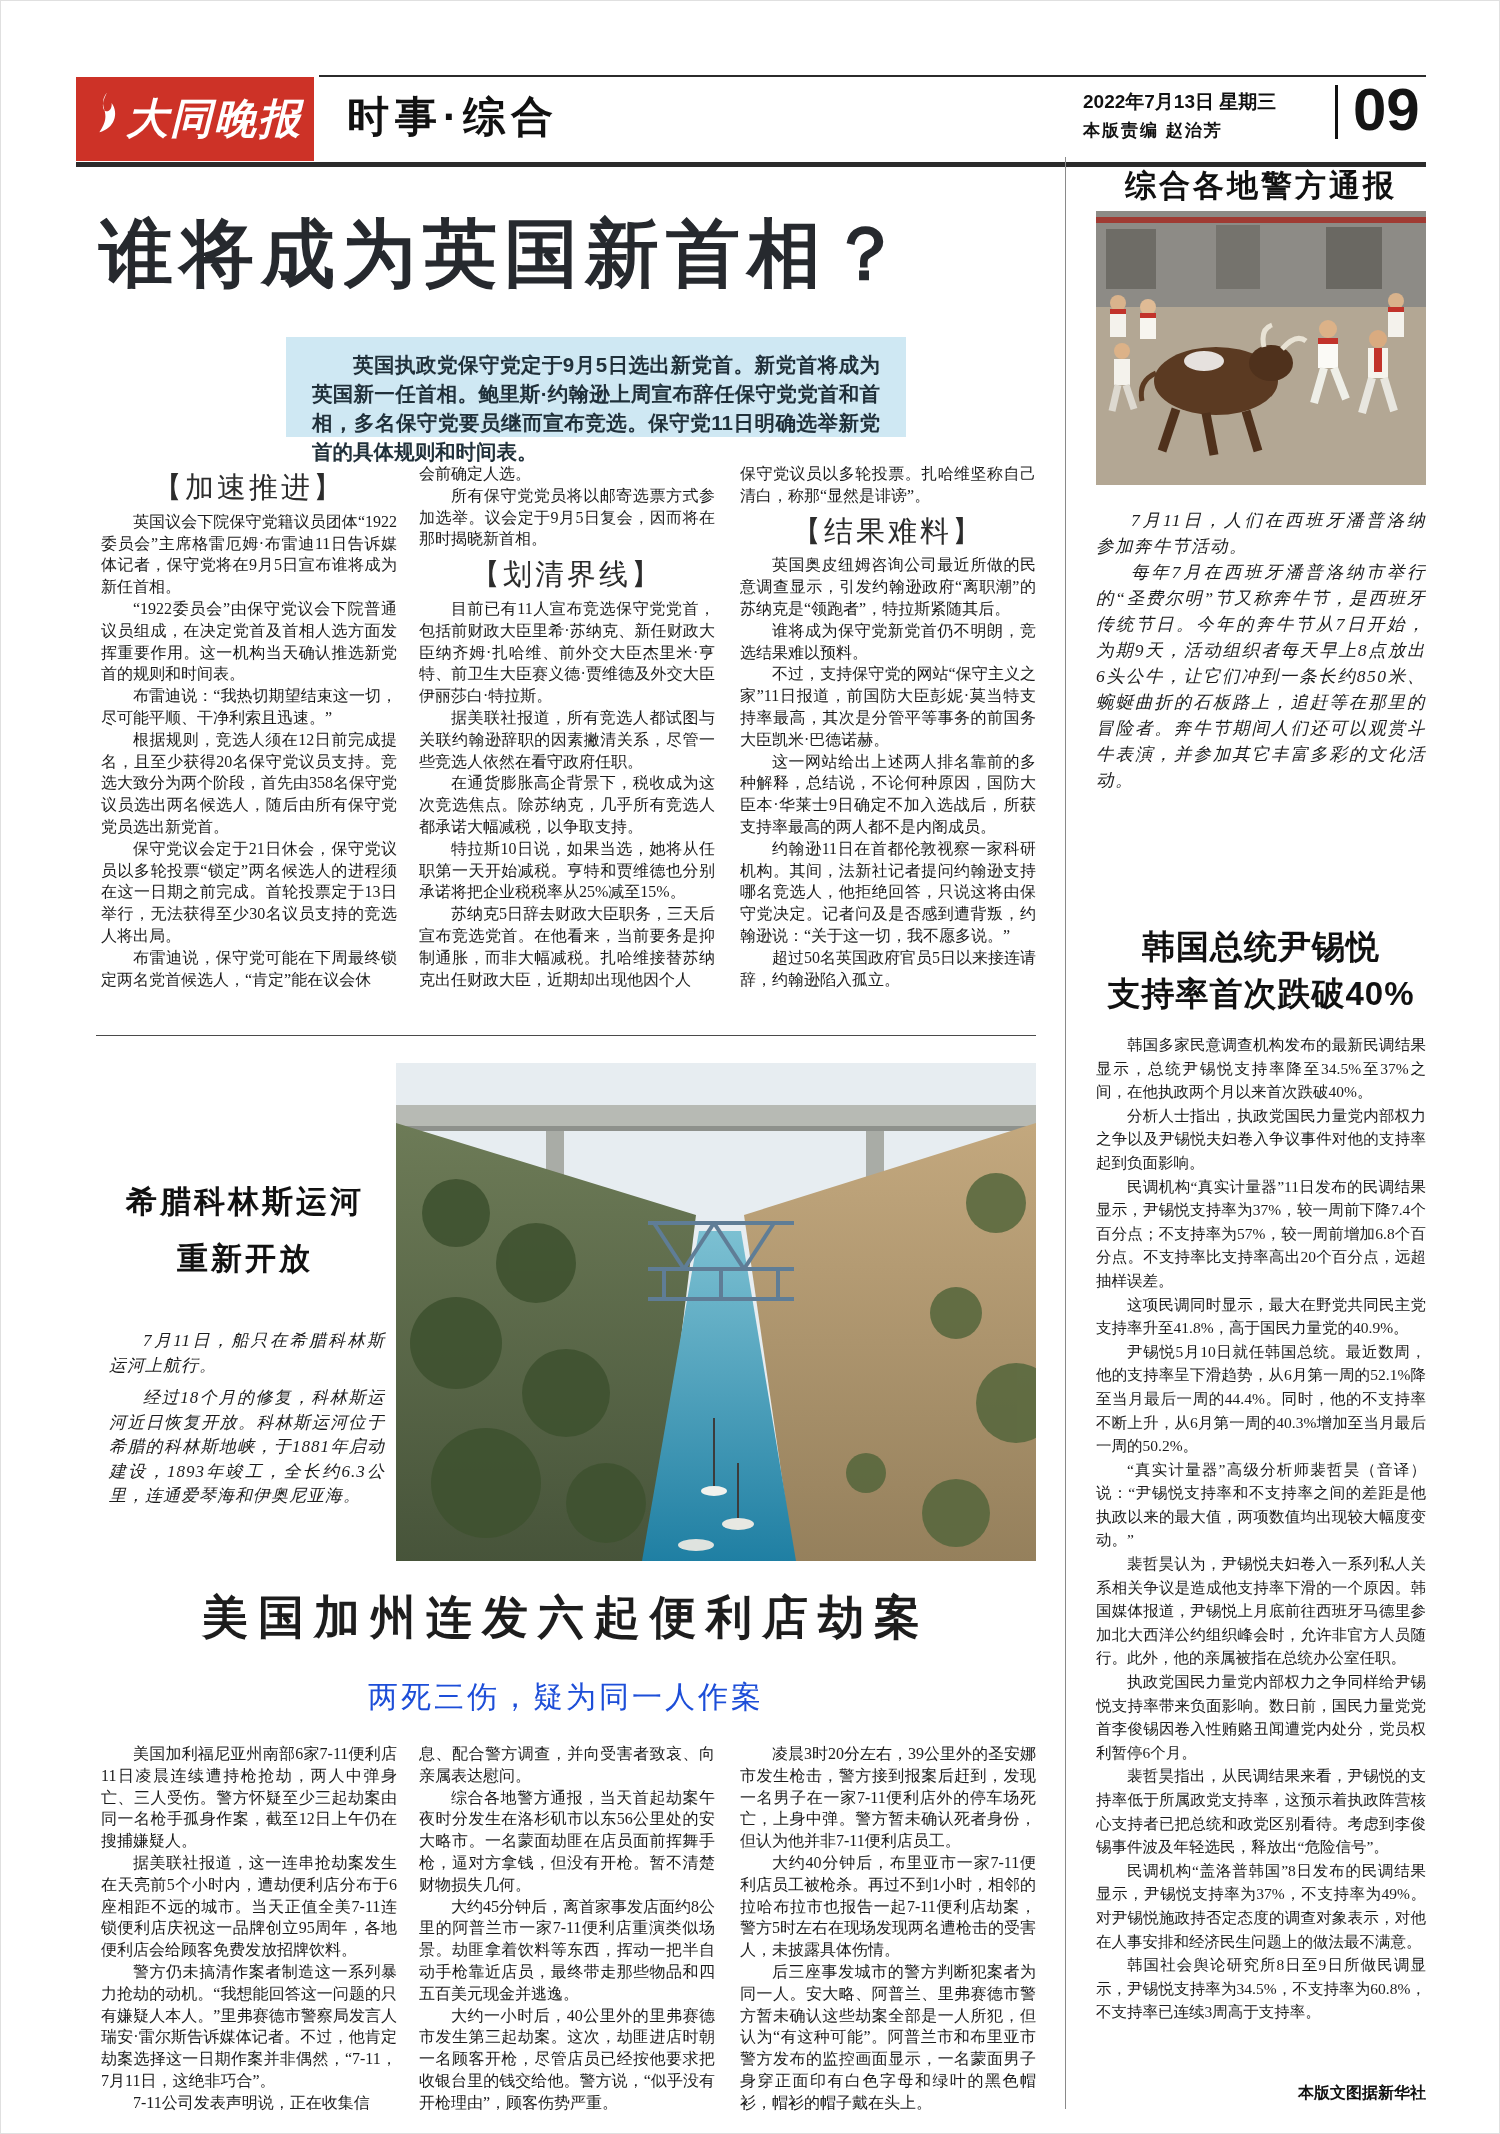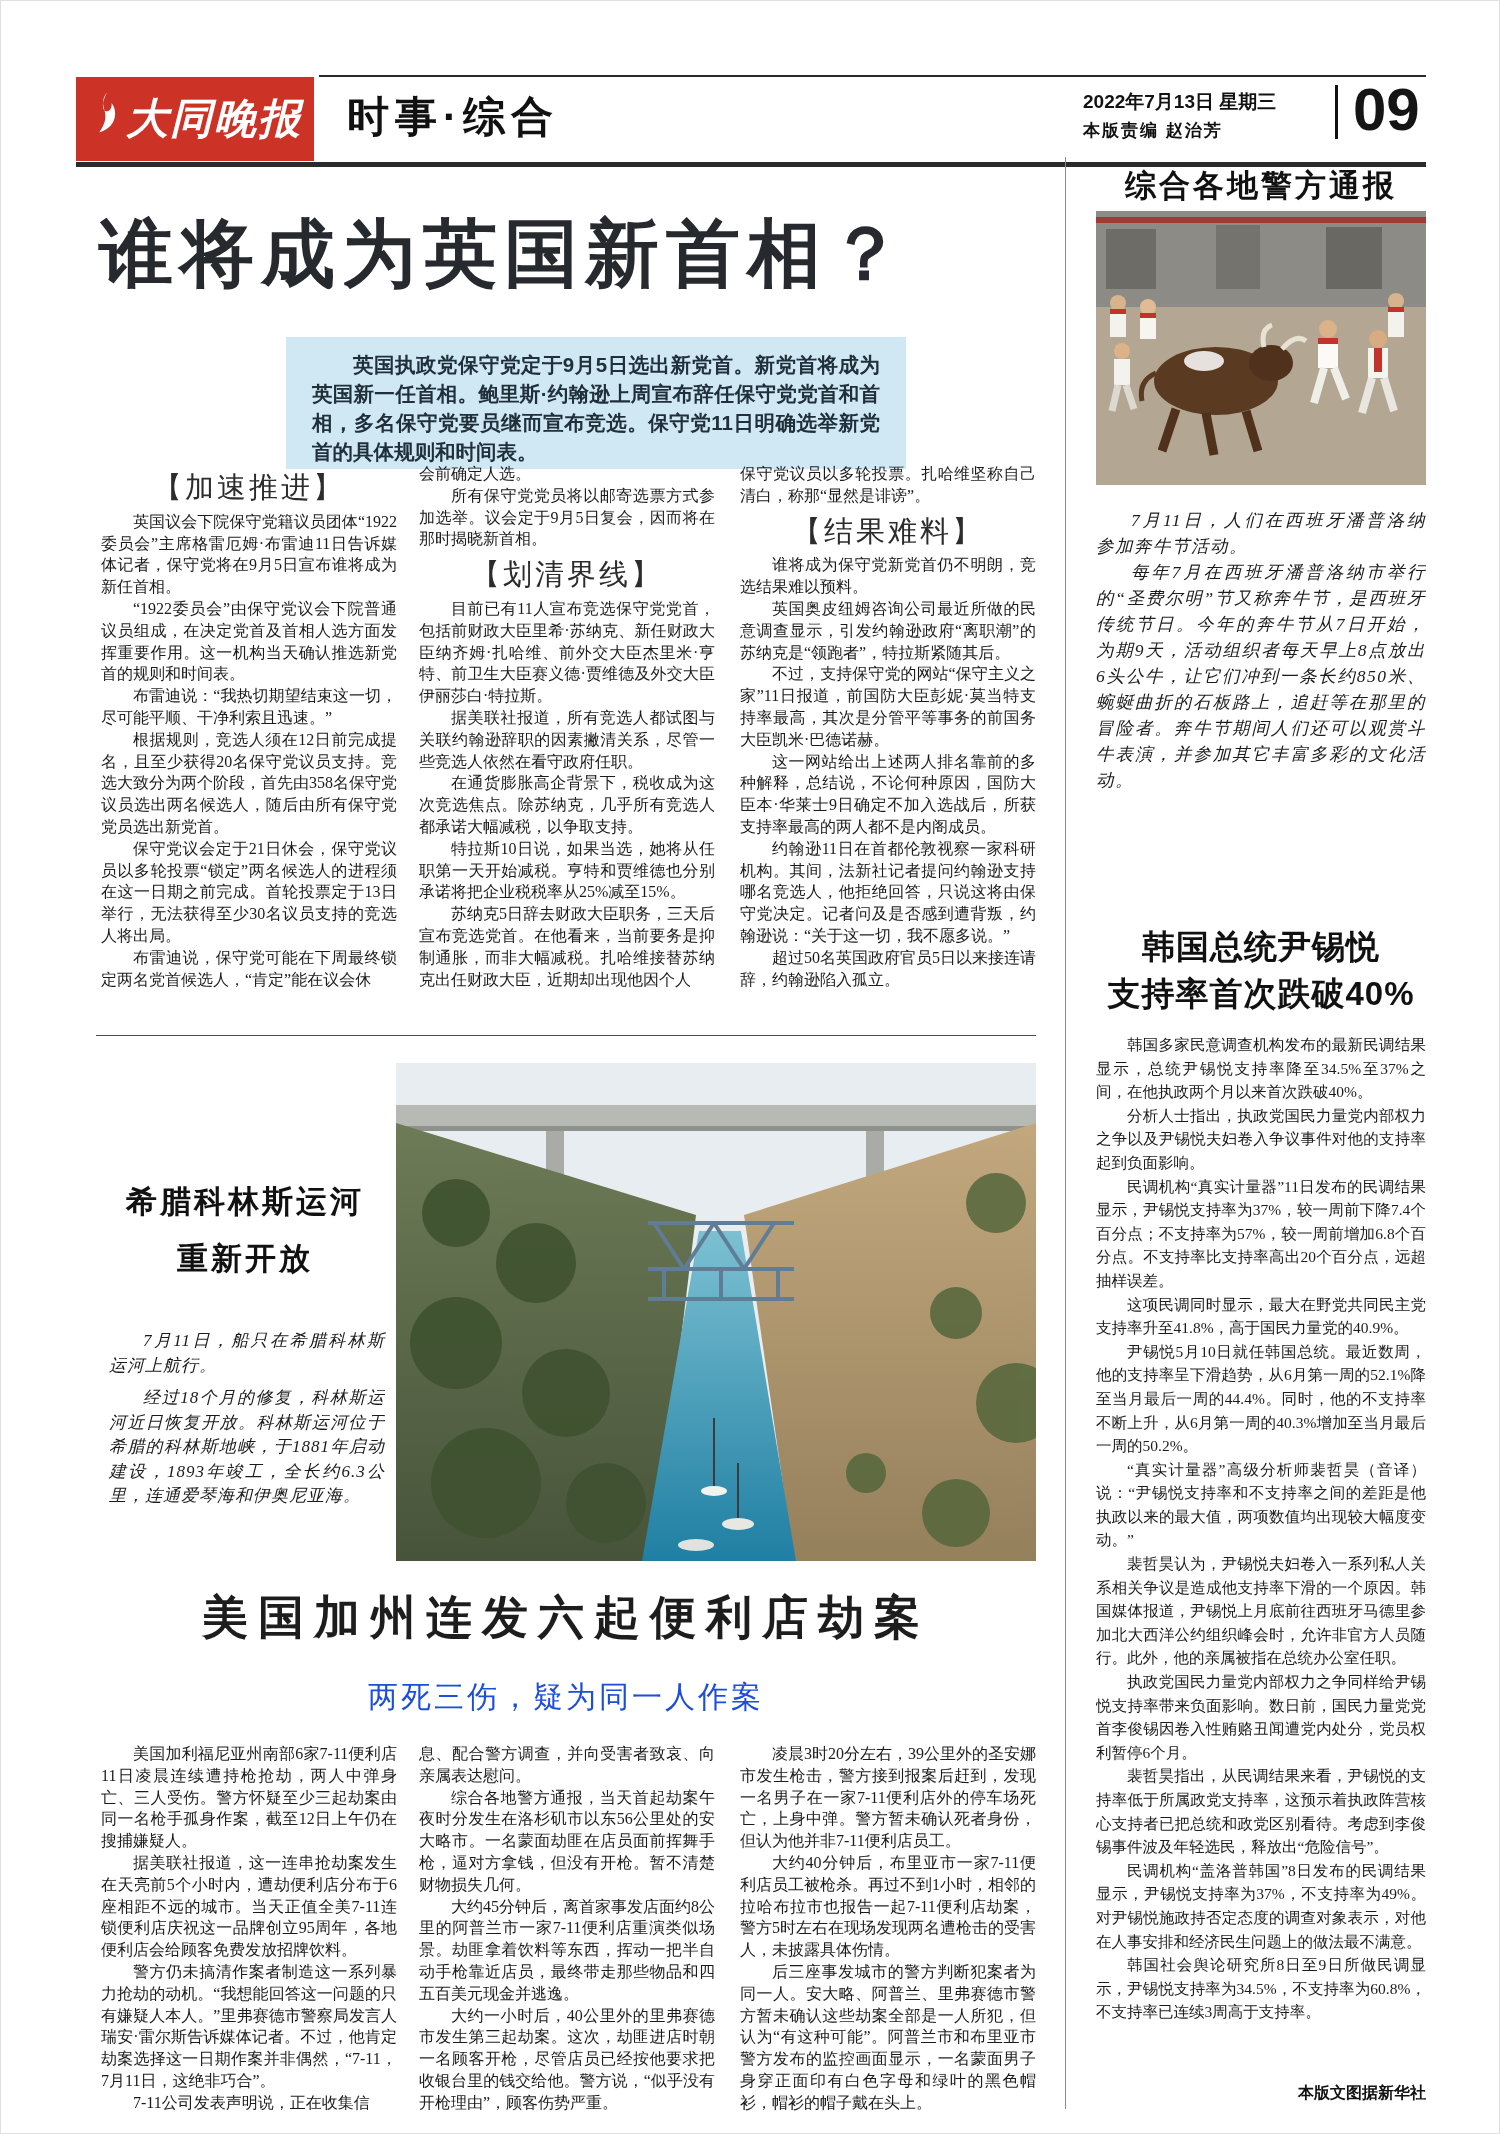--- a/index.html
+++ b/index.html
@@ -15,21 +15,21 @@
   .topline{left:318px;top:74px;width:1107px;height:0;border-top:2px solid #2b2b2b;}
   .section-title{left:346px;top:88px;font-family:"Liberation Sans",sans-serif;font-weight:700;font-size:42px;letter-spacing:6px;color:#111;}
   .issue-date{left:1082px;top:88px;font-family:"Liberation Sans",sans-serif;font-weight:700;font-size:19px;color:#111;}
   .editor{left:1082px;top:118px;font-family:"Liberation Sans",sans-serif;font-weight:700;font-size:17px;letter-spacing:2px;color:#111;}
   .pagenum-bar{left:1334px;top:84px;width:3px;height:54px;background:#111;}
   .page-number{left:1352px;top:74px;font-family:"Liberation Sans",sans-serif;font-weight:700;font-size:60px;color:#151515;}
   .thick-rule{left:75px;top:161px;width:1350px;height:5px;background:#2b2b2b;}
 
   
   .uk-headline{left:98px;top:204px;width:945px;font-family:"Liberation Sans",sans-serif;font-weight:700;font-size:74px;letter-spacing:7px;color:#26292e;white-space:nowrap;}
-  .uk-lead{left:285px;top:336px;width:620px;height:132px;background:#cfe8f3;box-sizing:border-box;padding:13px 26px 8px 26px;}
+  .uk-lead{left:285px;top:336px;width:620px;height:100px;background:#cfe8f3;box-sizing:border-box;padding:13px 26px 8px 26px;}
   .uk-lead p{margin:0;text-indent:2em;font-family:"Liberation Sans",sans-serif;font-weight:700;font-size:20.5px;line-height:29px;color:#20303a;text-align:justify;}
 
   .col{font-size:16px;line-height:21.8px;text-align:justify;overflow:hidden;color:#1b1b1b;}
   .col p{margin:0;text-indent:2em;}
   .col p.cont{text-indent:0;}
   .col p.chead{text-indent:0;text-align:center;font-size:29px;font-weight:400;letter-spacing:3px;margin:14px 0 12px 0;color:#2c2c2c;font-family:"Liberation Serif",serif;}
   .ukc{top:462px;height:556px;width:296px;}
   .ukc1{left:100px;} .ukc2{left:418px;} .ukc3{left:739px;}
 
   .hdiv1{left:95px;top:1034px;width:940px;height:0;border-top:1.5px solid #4a4a4a;}
@@ -94,22 +94,22 @@
       <p class="chead">【划清界线】</p>
       <p class="p">目前已有11人宣布竞选保守党党首，包括前财政大臣里希·苏纳克、新任财政大臣纳齐姆·扎哈维、前外交大臣杰里米·亨特、前卫生大臣赛义德·贾维德及外交大臣伊丽莎白·特拉斯。</p>
       <p class="p">据美联社报道，所有竞选人都试图与关联约翰逊辞职的因素撇清关系，尽管一些竞选人依然在看守政府任职。</p>
       <p class="p">在通货膨胀高企背景下，税收成为这次竞选焦点。除苏纳克，几乎所有竞选人都承诺大幅减税，以争取支持。</p>
       <p class="p">特拉斯10日说，如果当选，她将从任职第一天开始减税。亨特和贾维德也分别承诺将把企业税税率从25%减至15%。</p>
       <p class="p">苏纳克5日辞去财政大臣职务，三天后宣布竞选党首。在他看来，当前要务是抑制通胀，而非大幅减税。扎哈维接替苏纳克出任财政大臣，近期却出现他因个人</p>
     </div>
   <div class="abs col ukc ukc3">
       <p class="cont">保守党议员以多轮投票。扎哈维坚称自己清白，称那“显然是诽谤”。</p>
       <p class="chead">【结果难料】</p>
+      <p class="p">英国奥皮纽姆咨询公司最近所做的民意调查显示，引发约翰逊政府“离职潮”的苏纳克是“领跑者”，特拉斯紧随其后。</p>
       <p class="p">谁将成为保守党新党首仍不明朗，竞选结果难以预料。</p>
-      <p class="p">英国奥皮纽姆咨询公司最近所做的民意调查显示，引发约翰逊政府“离职潮”的苏纳克是“领跑者”，特拉斯紧随其后。</p>
       <p class="p">不过，支持保守党的网站“保守主义之家”11日报道，前国防大臣彭妮·莫当特支持率最高，其次是分管平等事务的前国务大臣凯米·巴德诺赫。</p>
       <p class="p">这一网站给出上述两人排名靠前的多种解释，总结说，不论何种原因，国防大臣本·华莱士9日确定不加入选战后，所获支持率最高的两人都不是内阁成员。</p>
       <p class="p">约翰逊11日在首都伦敦视察一家科研机构。其间，法新社记者提问约翰逊支持哪名竞选人，他拒绝回答，只说这将由保守党决定。记者问及是否感到遭背叛，约翰逊说：“关于这一切，我不愿多说。”</p>
       <p class="p">超过50名英国政府官员5日以来接连请辞，约翰逊陷入孤立。</p>
     </div>
 
   <div class="abs hdiv1"></div>
 
   <div class="abs canal-title">
     <div>希腊科林斯运河</div>

